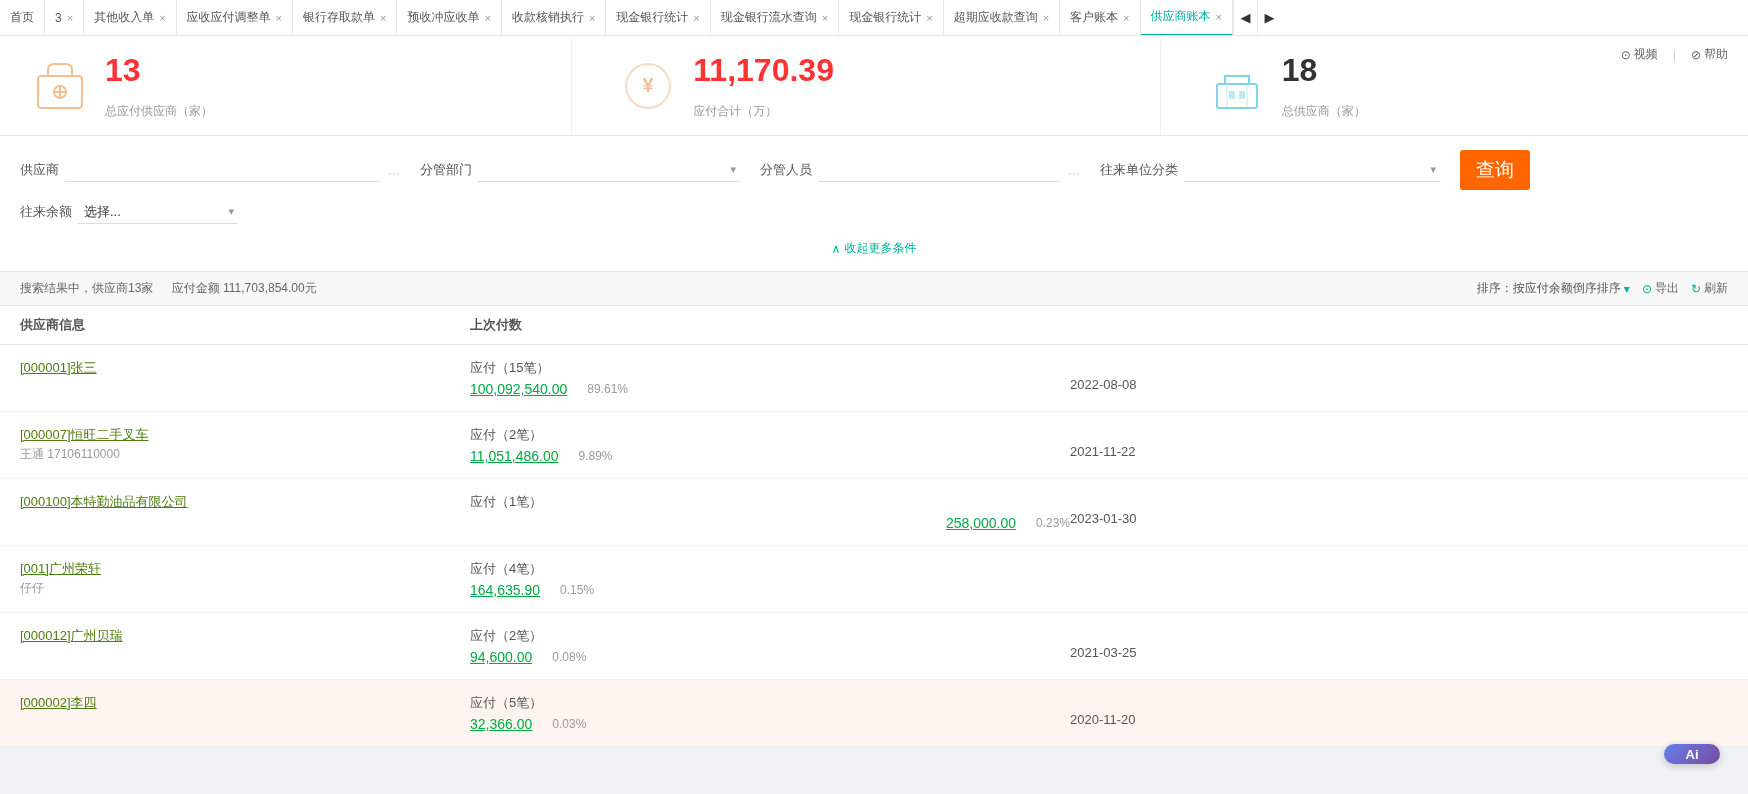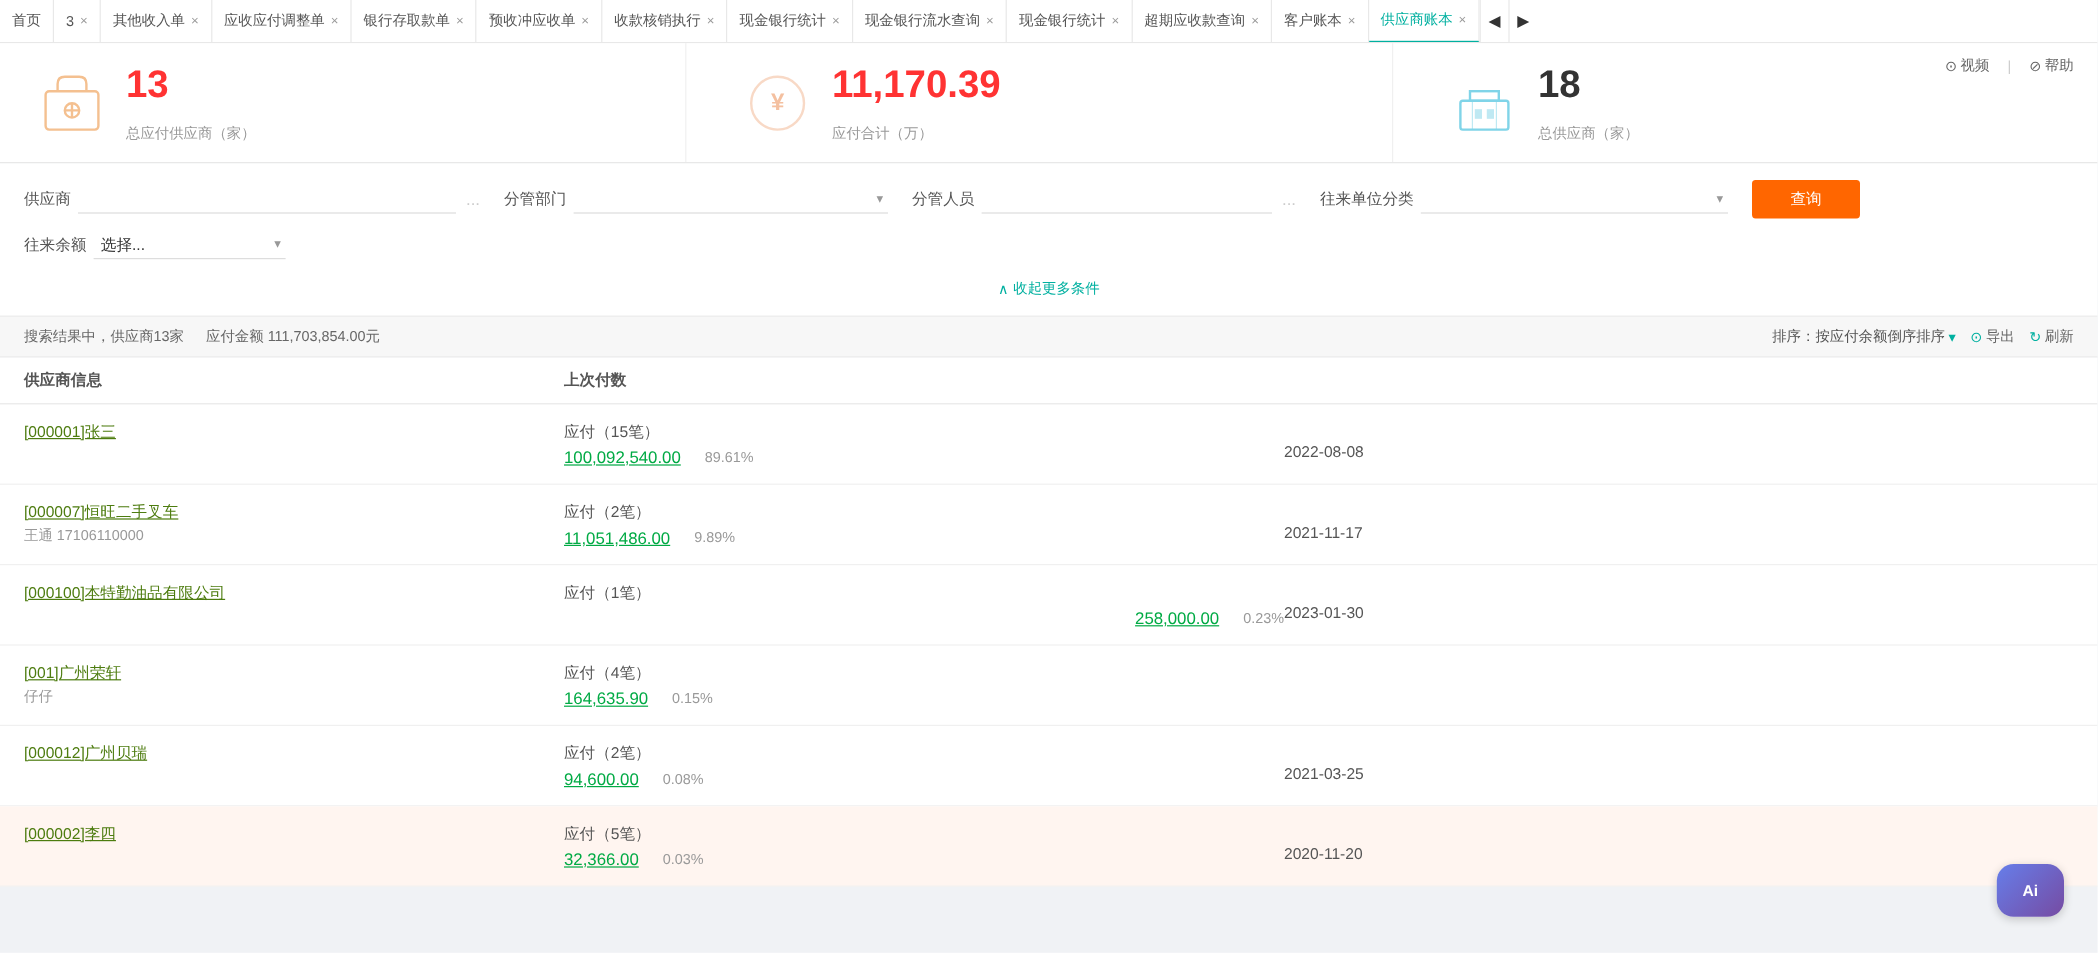--- a/index.html
+++ b/index.html
@@ -24,21 +24,21 @@
     
     .filter-area { background: #fff; padding: 14px 20px; border-bottom: 1px solid #e8e8e8; }
     .filter-row { display: flex; align-items: center; gap: 20px; margin-bottom: 10px; flex-wrap: nowrap; }
     .filter-item { display: flex; align-items: center; gap: 6px; flex: 1; max-width: 380px; }
     .filter-item label { color: #555; font-size: 13px; white-space: nowrap; }
     .filter-input { flex: 1; border: none; border-bottom: 1px solid #ddd; outline: none; padding: 4px 6px; font-size: 13px; color: #333; background: transparent; }
     .filter-input::placeholder { color: #ccc; }
     .filter-select-wrapper { flex: 1; position: relative; border-bottom: 1px solid #ddd; display: flex; align-items: center; }
     .filter-select-wrapper select { border: none; outline: none; background: transparent; font-size: 13px; width: 100%; appearance: none; padding: 4px 20px 4px 6px; color: #333; cursor: pointer; }
     .filter-select-wrapper .chevron { position: absolute; right: 4px; color: #999; pointer-events: none; font-size: 11px; }
-    .btn-query { background: #ff6600; color: #fff; border: none; padding: 7px 32px; border-radius: 3px; font-size: 13px; cursor: pointer; flex-shrink: 0; }
+    .btn-query { background: #ff6600; color: #fff; border: none; padding: 7px 16px; border-radius: 3px; font-size: 19px; cursor: pointer; flex-shrink: 0; }
     .btn-collapse { display: flex; align-items: center; justify-content: center; gap: 4px; color: #00b0a0; font-size: 12px; cursor: pointer; margin-top: 8px; }
 
     
     .result-bar { display: flex; align-items: center; justify-content: space-between; padding: 8px 20px; background: #f7f7f7; border-bottom: 1px solid #e8e8e8; font-size: 12px; color: #666; }
     .result-bar .result-info span { margin-right: 15px; }
     .result-bar .result-actions { display: flex; align-items: center; gap: 12px; }
     .result-bar .result-actions span { cursor: pointer; display: flex; align-items: center; gap: 3px; }
     .sort-label { color: #555; }
 
     
@@ -288,21 +288,21 @@
       <div class="supplier-link">[000007]恒旺二手叉车</div>
       <div class="sub-text">王通  17106110000</div>
     </div>
     <div class="transaction-col">
       <div class="trans-label">应付（2笔）</div>
       <div style="display:flex; align-items:center; margin-top:4px;">
         <span class="trans-amount">11,051,486.00</span>
         <span class="trans-pct">9.89%</span>
       </div>
     </div>
-    <div class="last-pay-col">2021-11-17</div>
+    <div class="last-pay-col">2021-11-22</div>
   </div>
 
   <div class="table-row">
     <div class="col-supplier">
       <div class="supplier-link">[000100]本特勤油品有限公司</div>
     </div>
     <div class="transaction-col">
       <div class="trans-label">应付（1笔）</div>
       <div style="display:flex; align-items:center; margin-top:4px;justify-content:flex-end;">
         <span class="trans-amount">258,000.00</span>
@@ -349,15 +349,15 @@
       <div class="trans-label">应付（5笔）</div>
       <div style="display:flex; align-items:center; margin-top:4px;">
         <span class="trans-amount">32,366.00</span>
         <span class="trans-pct">0.03%</span>
       </div>
     </div>
     <div class="last-pay-col">2020-11-20</div>
   </div>
 </div>
 
-<div style="position:fixed; right:28px; bottom:30px; width:56px; height:44px; background: linear-gradient(135deg, #667eea, #764ba2); border-radius:14px; display:flex; align-items:center; justify-content:center; color:#fff; font-size:13px; font-weight:bold; cursor:pointer; box-shadow: 0 2px 8px rgba(0,0,0,0.2); margin-top: 10px;">
+<div style="position:fixed; right:28px; bottom:30px; width:56px; height:20px; background: linear-gradient(135deg, #667eea, #764ba2); border-radius:14px; display:flex; align-items:center; justify-content:center; color:#fff; font-size:13px; font-weight:bold; cursor:pointer; box-shadow: 0 2px 8px rgba(0,0,0,0.2); margin-top: 10px;">
   Ai
 </div>
 
 </body></html>

